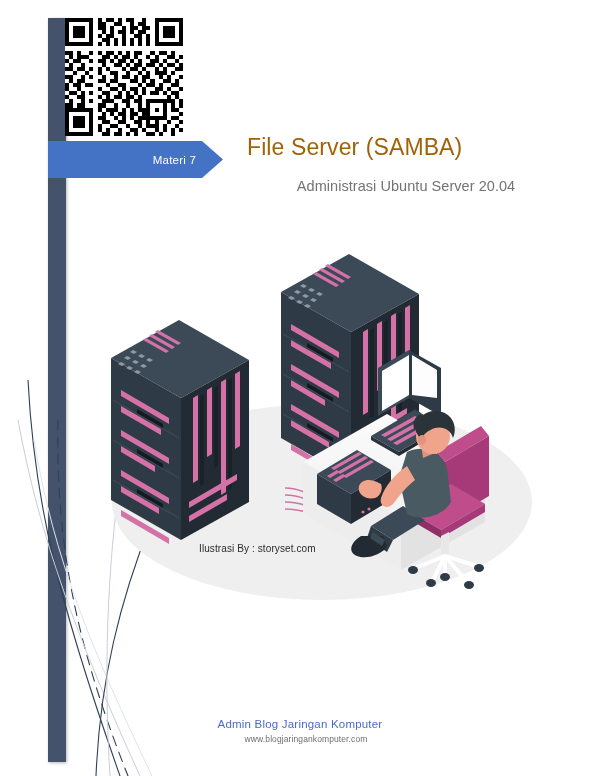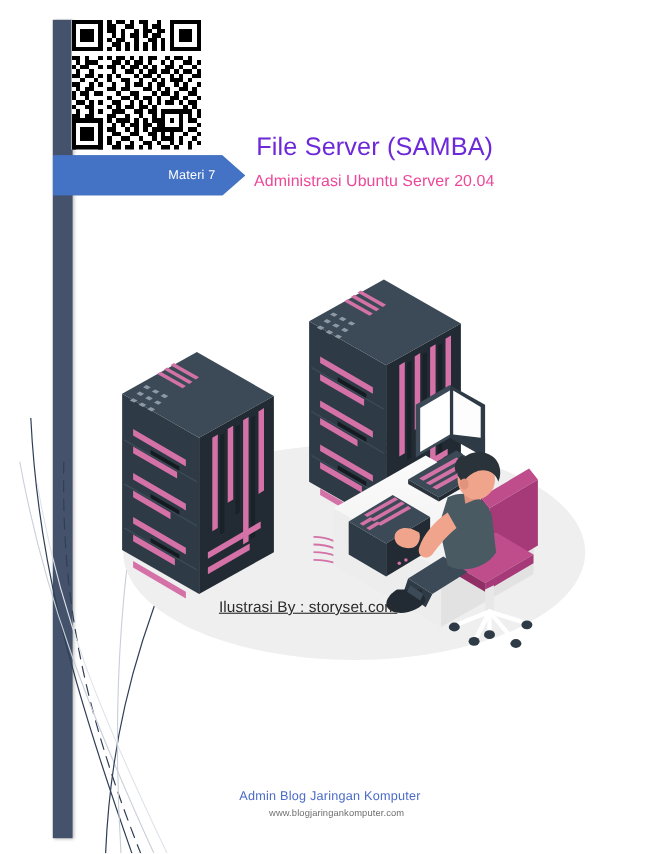--- a/index.html
+++ b/index.html
@@ -38,38 +38,38 @@
   }
   .ribbon-label{
     position:absolute;right:27px;top:50%;transform:translateY(-50%);
     color:#ffffff;font-size:11.5px;letter-spacing:.2px;
     white-space:nowrap;
   }
 
   
   .title-block{position:absolute;left:231px;top:118px;width:350px;}
   .doc-title{
-    font-size:23px;color:#6d28d9;font-weight:400;
-    letter-spacing:.1px;line-height:1.2;margin:2px;
+    font-size:23px;color:#a16207;font-weight:400;
+    letter-spacing:.1px;line-height:1.2;margin:16px;
   }
   .doc-subtitle{
-    font-size:14.5px;color:#ec4899;font-weight:400;
-    letter-spacing:.05px;margin:9px 0 0 0;
+    font-size:14.5px;color:#737373;font-weight:400;
+    letter-spacing:.05px;margin:9px 0 0 0;text-align:center;
   }
 
   
   .swoosh{position:absolute;left:0;top:380px;width:230px;height:396px;}
 
   
   .illustration{position:absolute;left:85px;top:240px;width:470px;height:360px;}
   .illustration svg{display:block;width:100%;height:100%;}
 
   .illus-credit{
     position:absolute;left:199px;top:543px;
-    font-size:14px;color:#2b2b2b;letter-spacing:.1px;white-space:nowrap;text-decoration:underline;
+    font-size:10px;color:#2b2b2b;letter-spacing:.1px;white-space:nowrap;
   }
 
   
   .footer{
     position:absolute;left:0;right:0;top:679px;text-align:center;margin-top:39px;
   }
   .footer-name{
     font-size:11.5px;color:#4a6bc8;letter-spacing:.2px;display:block;
   }
   .footer-url{

